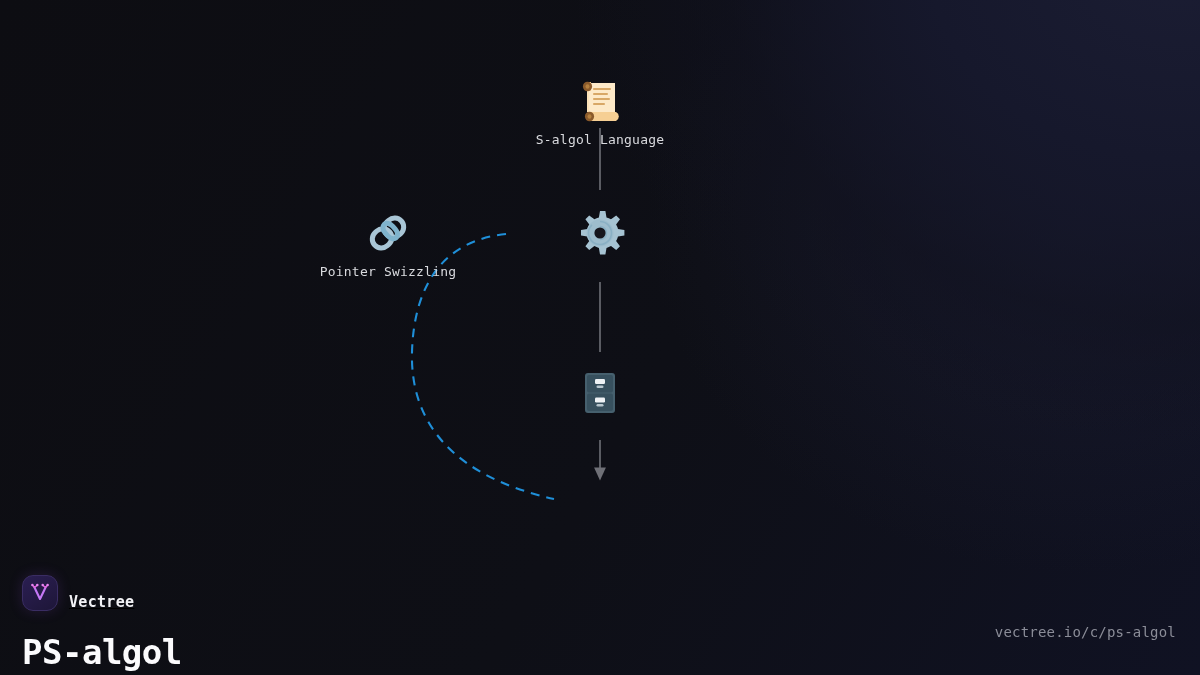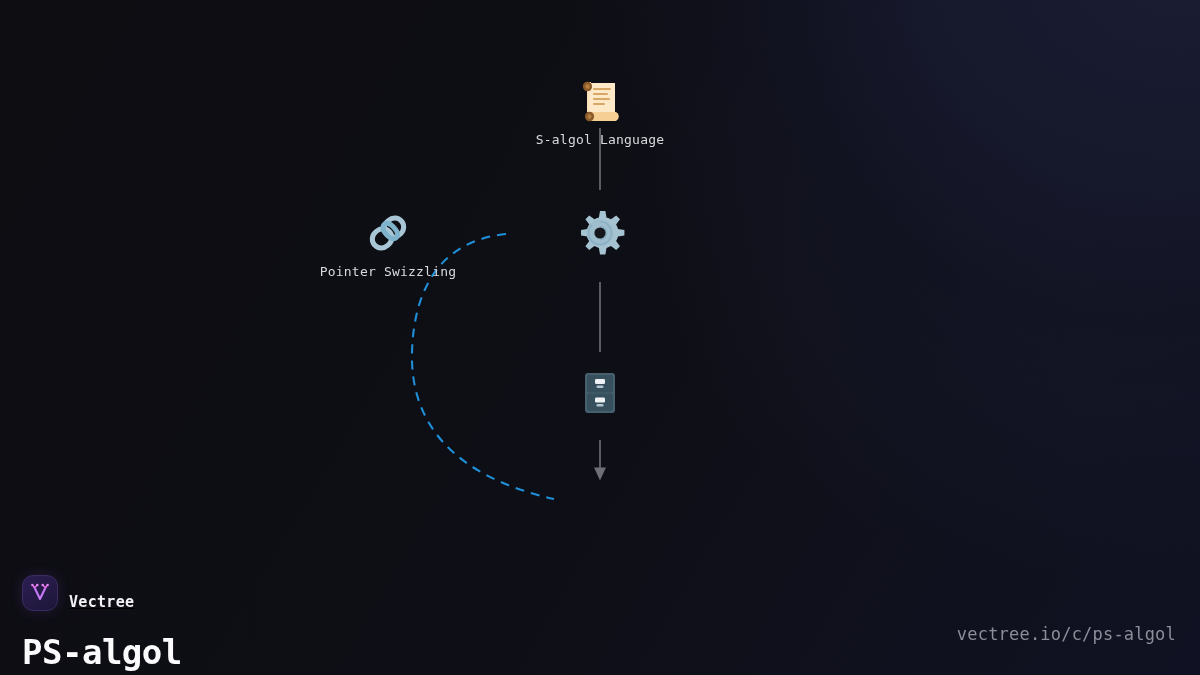--- a/index.html
+++ b/index.html
@@ -64,21 +64,21 @@
     position:absolute;
     left:22px; top:612px;
     font-size:34px; font-weight:bold; color:#fbfbfd;
     font-family:"DejaVu Sans Mono", monospace;
     letter-spacing:-0.5px;
     margin-top:20px;
   }
   #footer-url {
     position:absolute;
     right:24px; top:624px;
-    font-size:17px; color:#8b8d98;
+    font-size:14px; color:#8b8d98;
     font-family:"DejaVu Sans Mono", monospace;
     letter-spacing:0.2px;
   }
 </style>
 </head>
 <body>
 
 <div id="bg-glow"></div>
 
 <div id="canvas">

